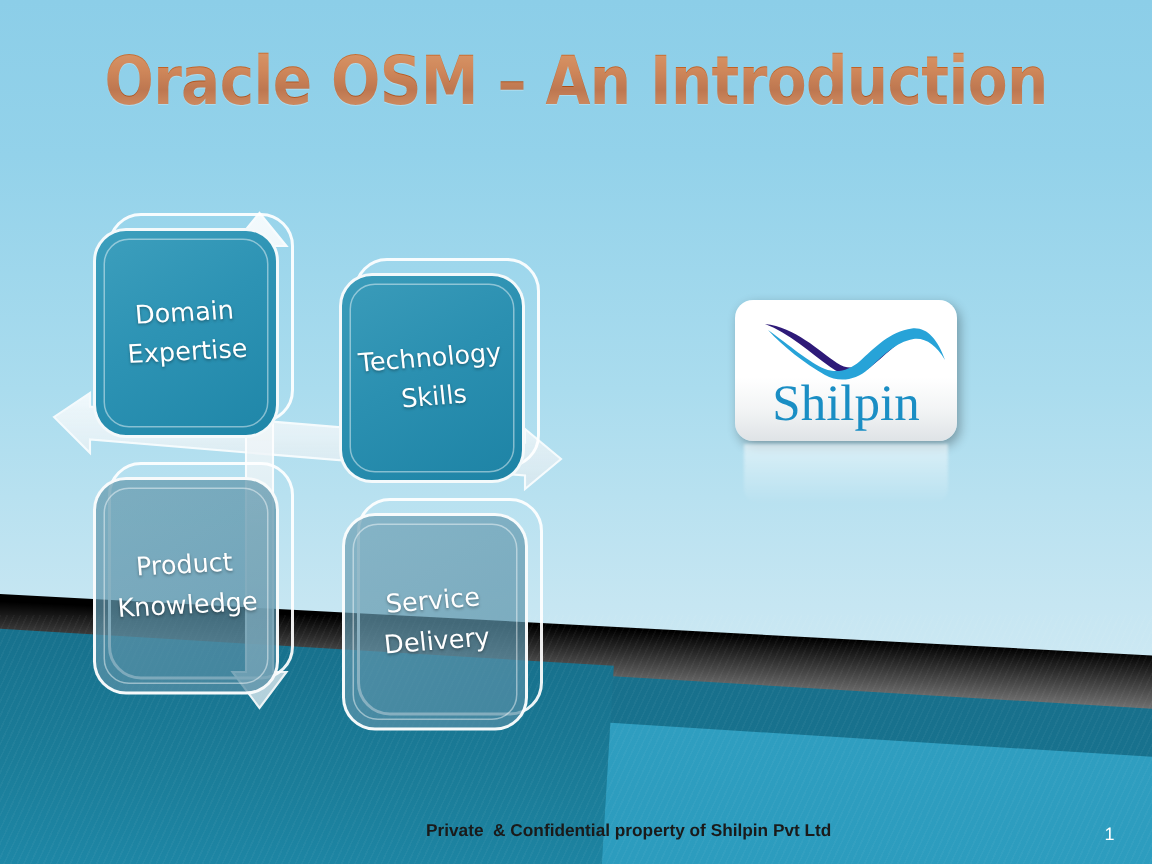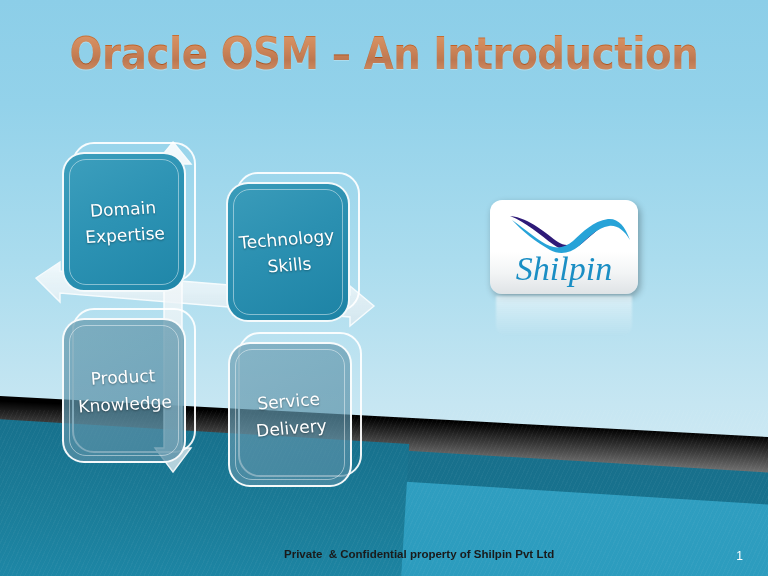--- a/index.html
+++ b/index.html
@@ -162,21 +162,21 @@
   
   #box-product { left: 62px; top: 318px; width: 124px; height: 145px; }
   #box-product .face { background: linear-gradient(150deg, rgba(104,156,176,0.74) 0%, rgba(92,147,169,0.74) 50%, rgba(80,138,162,0.74) 100%); }
   #box-product .label { transform: rotate(-4.5deg) skewY(1.5deg); }
 
   #box-service { left: 228px; top: 342px; width: 124px; height: 145px; }
   #box-service .face { background: linear-gradient(150deg, rgba(110,160,180,0.70) 0%, rgba(96,150,172,0.70) 50%, rgba(84,141,165,0.70) 100%); }
   #box-service .label { transform: rotate(-6deg) skewY(1.5deg); }
 
   
-  .logo-wrap { position: absolute; left: 490px; top: 200px; width: 130px; height: 130px; font-style: italic; }
+  .logo-wrap { position: absolute; left: 490px; top: 200px; width: 130px; height: 130px; }
   .logo-card {
     position: absolute;
     left: 0; top: 0;
     width: 148px; height: 94px;
     border-radius: 12px;
     background: linear-gradient(to bottom, #ffffff 0%, #ffffff 55%, #f2f4f5 78%, #dfe3e6 100%);
     box-shadow: 2px 3px 7px rgba(0,0,0,0.30);
     overflow: hidden;
   }
   .logo-svg { position: absolute; left: 0; top: 0; width: 148px; height: 94px; }

